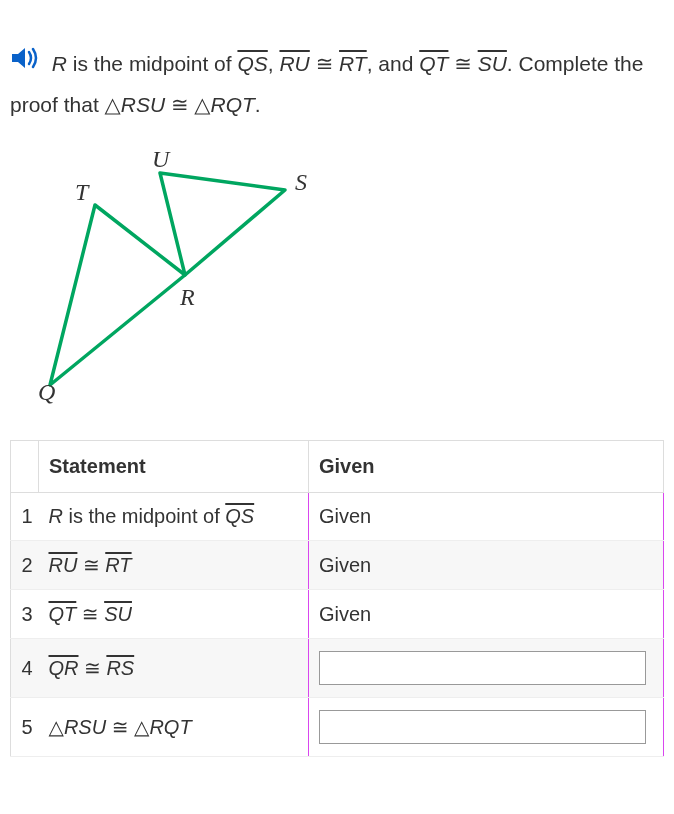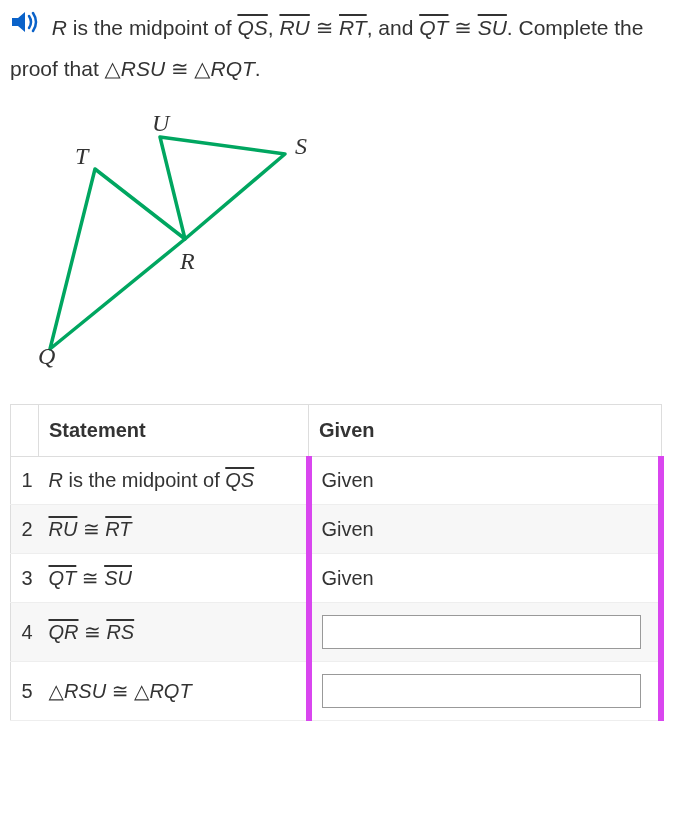--- a/index.html
+++ b/index.html
@@ -8,20 +8,21 @@
     padding: 8px 10px;
     font-family: Verdana, Geneva, sans-serif;
     font-size: 21px;
     color: #333;
     background: #fff;
     width: 674px;
   }
   .problem-text {
     line-height: 1.9;
     margin-bottom: 20px;
+    margin-top: 36px;
   }
   .speaker-icon {
     display: inline-block;
     vertical-align: middle;
     margin-right: 6px;
     position: relative;
     top: -2px;
   }
   .overline {
     text-decoration: overline;
@@ -41,21 +42,21 @@
     text-align: left;
     font-weight: bold;
     padding: 14px 10px;
     border: 1px solid #ddd;
     background: #fff;
     font-size: 20px;
   }
   table.proof td {
     padding: 12px 10px;
     border-left: 1px solid #ddd;
-    border-right: 6px solid #d946ef;
+    border-right: 1px solid #d946ef;
     border-bottom: 1px solid #eee;
     font-size: 20px;
     vertical-align: middle;
   }
   table.proof td.num {
     width: 28px;
     text-align: right;
     padding-right: 6px;
     padding-left: 6px;
     border-right: none;

